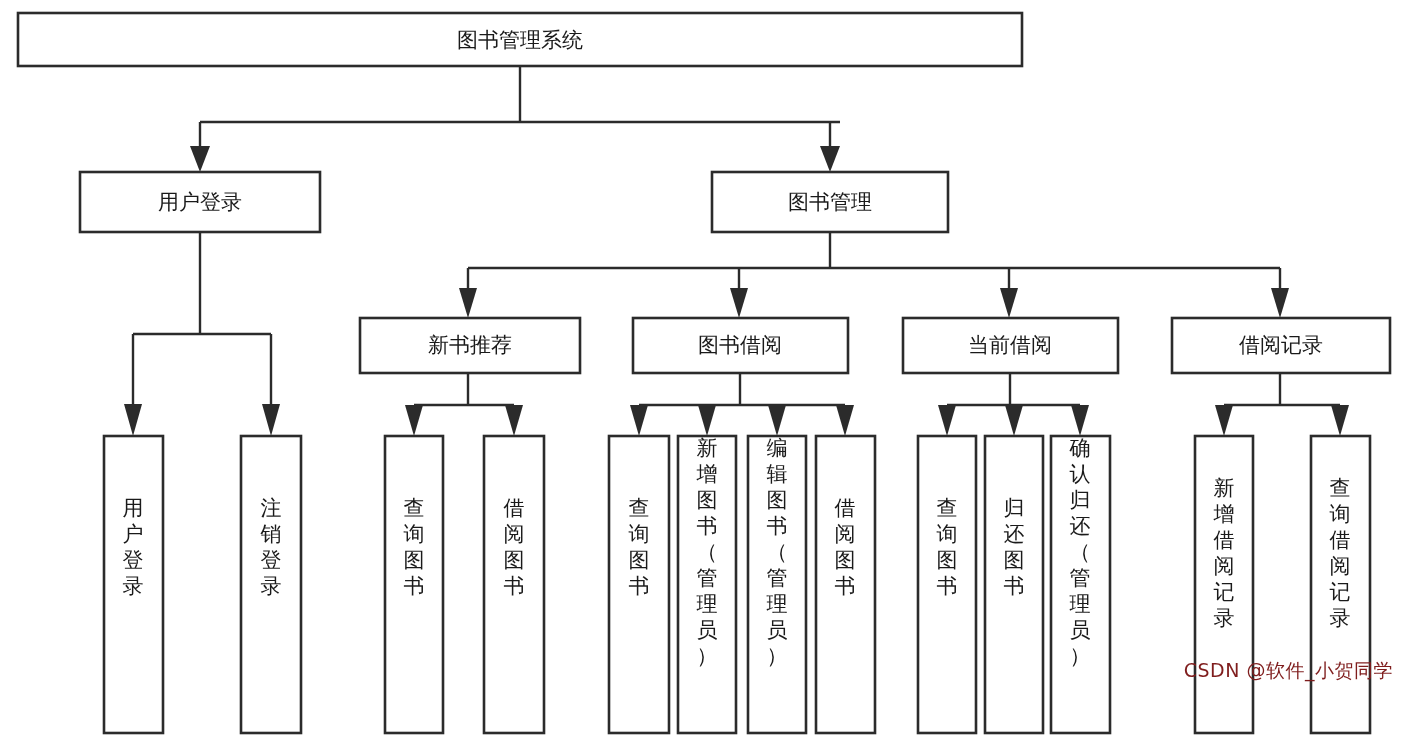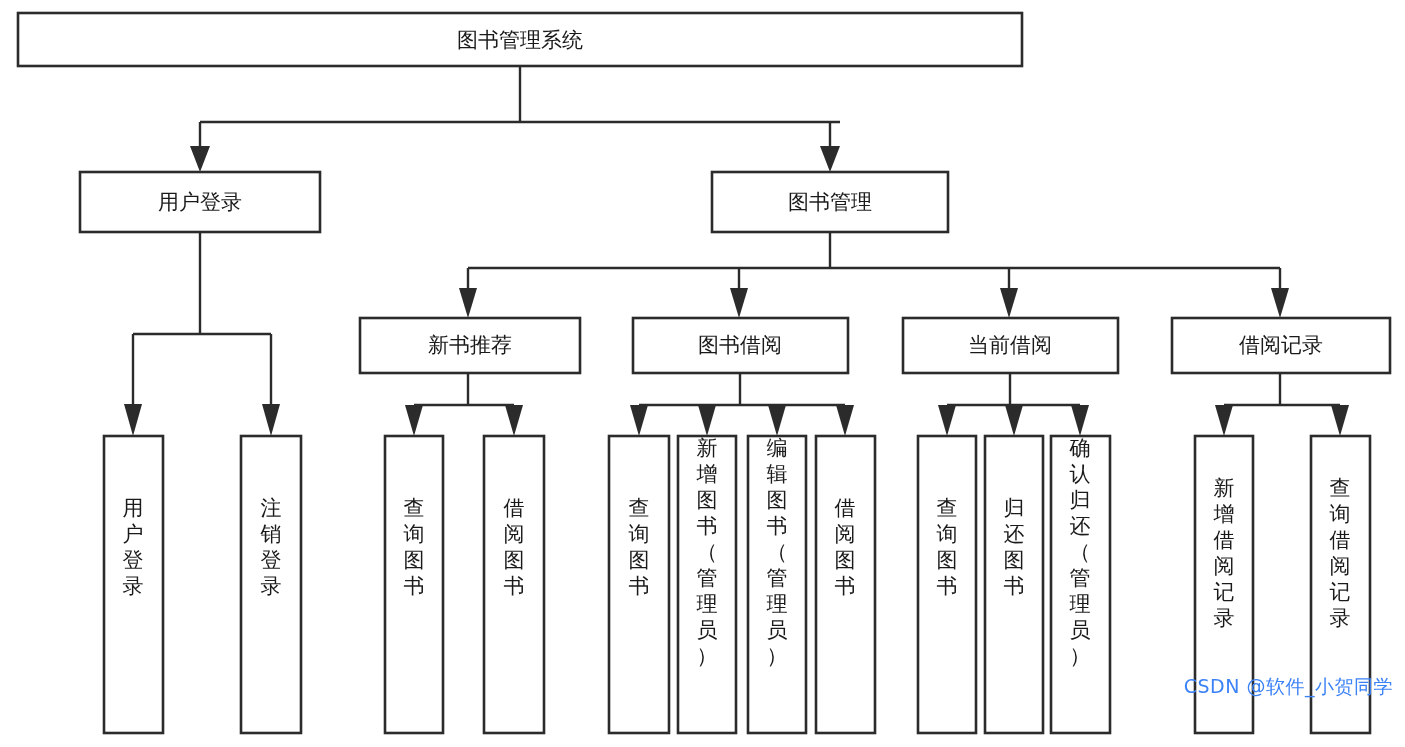--- a/index.html
+++ b/index.html
@@ -51,24 +51,24 @@
   }
   .node-label-v {
     fill: #1a1a1a;
     font-family: "DejaVu Sans", "Liberation Sans", sans-serif;
     font-size: 21px;
     text-anchor: middle;
   }
   .watermark-text {
     position: absolute;
     right: 12px;
-    bottom: 0;
+    bottom: 16px;
     font-family: "DejaVu Sans", "Liberation Sans", sans-serif;
     font-size: 19px;
-    color: #3b82f6;
+    color: #7f1d1d;
     white-space: nowrap;
     letter-spacing: 0.5px;
     user-select: none;
   }
 </style>
 </head>
 <body>
 
 <div id="diagram-root">
 

